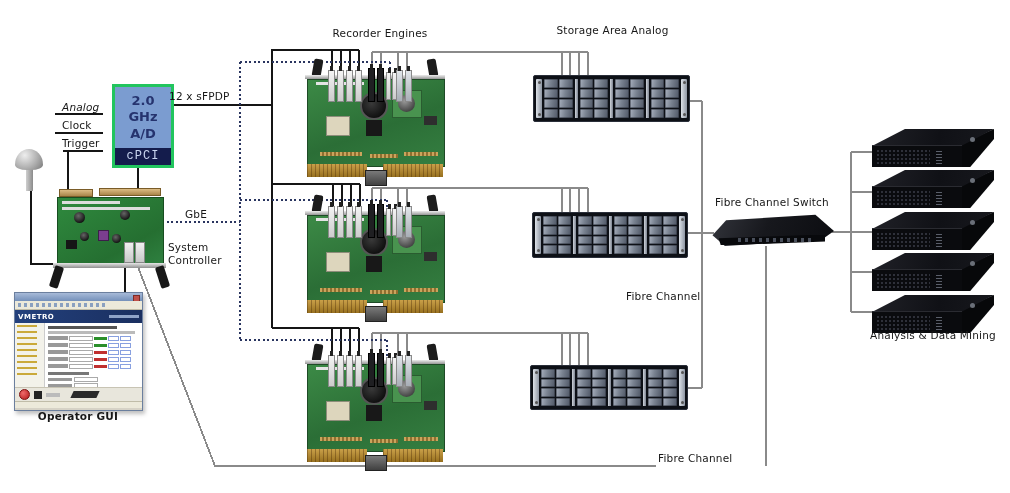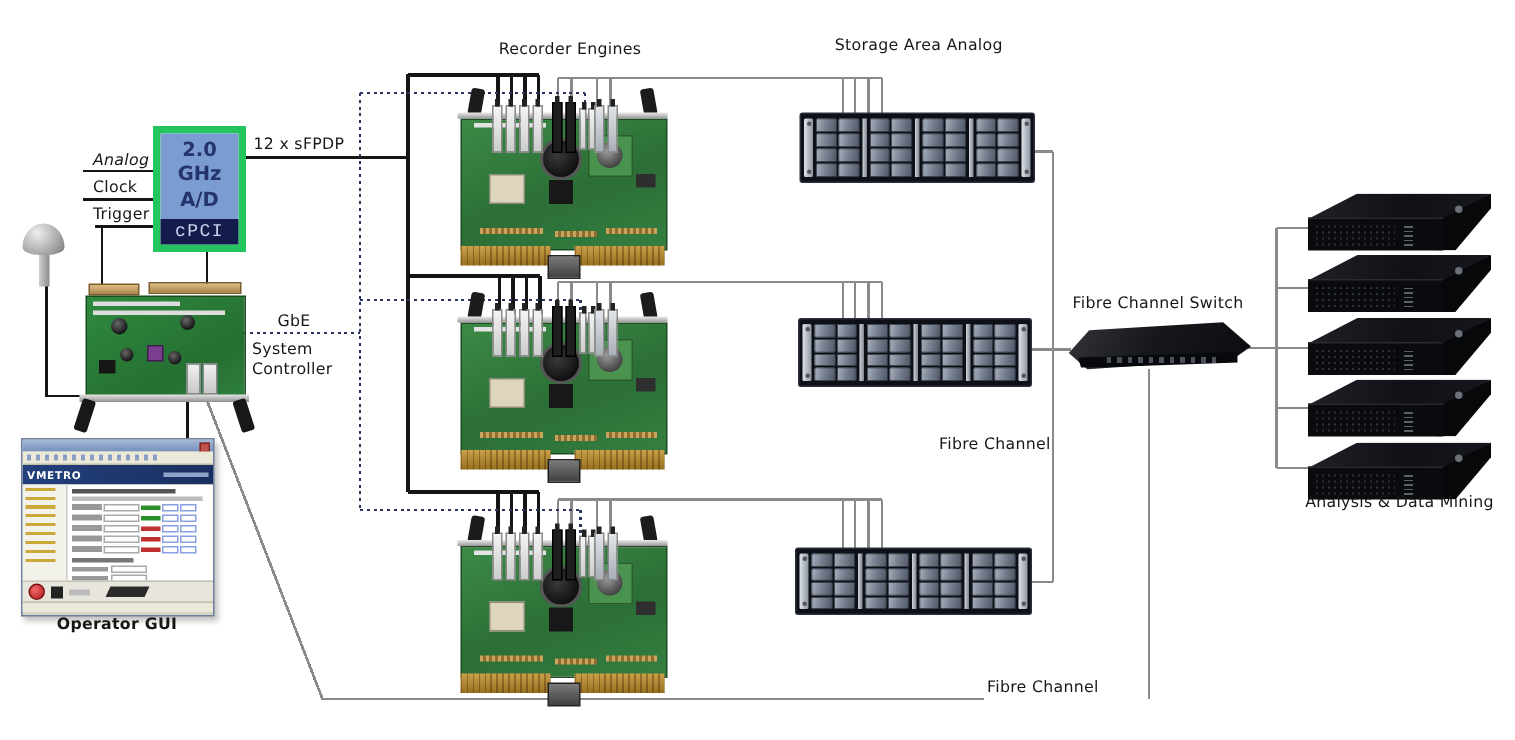--- a/index.html
+++ b/index.html
@@ -3,22 +3,22 @@
 <meta charset="utf-8">
 <style>
   html,body{margin:0;padding:0;background:#fff;}
   .canvas{position:relative;width:1010px;height:493px;background:#fff;overflow:hidden;
           font-family:"DejaVu Sans",sans-serif;}
   .canvas svg.wires{position:absolute;left:0;top:0;z-index:1;}
   .lbl{position:absolute;z-index:5;font-size:10.5px;line-height:1.2;color:#171717;letter-spacing:.2px;}
   .ctr{text-align:center;}
 
   
-  .adc{position:absolute;left:102px;top:84px;width:62px;height:84px;z-index:3;
-       display:flex;flex-direction:column;border:5px solid #22c55e;box-sizing:border-box;}
+  .adc{position:absolute;left:112px;top:84px;width:62px;height:84px;z-index:3;
+       display:flex;flex-direction:column;border:3px solid #22c55e;box-sizing:border-box;}
   .adc-main{flex:1;background:#7b9cd0;color:#25336e;display:flex;flex-direction:column;
             justify-content:center;align-items:center;font-size:13px;font-weight:bold;line-height:1.25;}
   .adc-bus{height:17px;background:#141c4c;color:#c9d5f0;text-align:center;
            font-family:"Liberation Mono",monospace;font-size:12px;line-height:17px;letter-spacing:1px;}
 
   
   .ant-cap{position:absolute;left:15px;top:149px;width:28px;height:21px;z-index:3;
            border-radius:50% 50% 42% 42% / 75% 75% 25% 25%;
            background:radial-gradient(circle at 35% 30%,#eee,#a9a9a9 60%,#777);}
   .ant-stem{position:absolute;left:26px;top:168px;width:7px;height:23px;z-index:2;
@@ -575,20 +575,20 @@
       </div>
   </div>
 
   <div class="lbl ctr" style="left:305px;top:27px;width:150px;">Recorder Engines</div>
   <div class="lbl ctr" style="left:535px;top:24px;width:155px;">Storage Area Analog</div>
   <div class="lbl ctr" style="left:706px;top:196px;width:132px;">Fibre Channel Switch</div>
   <div class="lbl" style="left:626px;top:290px;">Fibre Channel</div>
   <div class="lbl" style="left:658px;top:452px;">Fibre Channel</div>
   <div class="lbl ctr" style="left:866px;top:329px;width:134px;">Analysis &amp; Data Mining</div>
   <div class="lbl ctr" style="left:36px;top:410px;width:84px;font-weight:bold;">Operator GUI</div>
-  <div class="lbl" style="left:168px;top:227px;width:70px;">System Controller</div>
+  <div class="lbl" style="left:168px;top:241px;width:70px;">System Controller</div>
   <div class="lbl" style="left:185px;top:208px;">GbE</div>
   <div class="lbl" style="left:169px;top:90px;">12 x sFPDP</div>
   <div class="lbl" style="left:62px;top:101px;font-style:italic;">Analog</div>
   <div class="lbl" style="left:62px;top:119px;">Clock</div>
   <div class="lbl" style="left:62px;top:137px;">Trigger</div>
 
 </div>
 
 </body></html>

